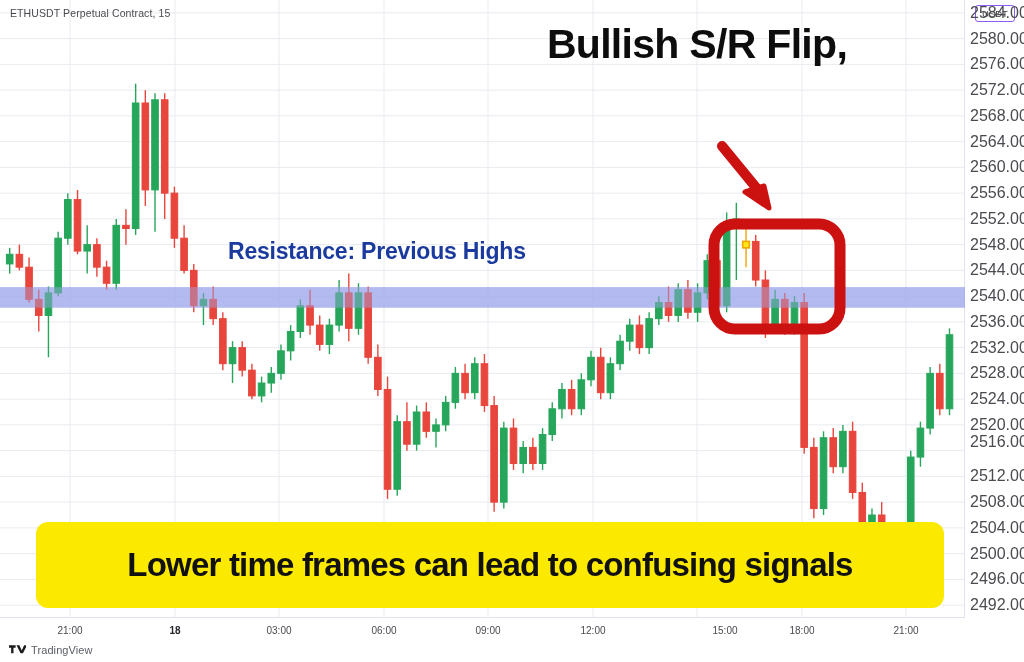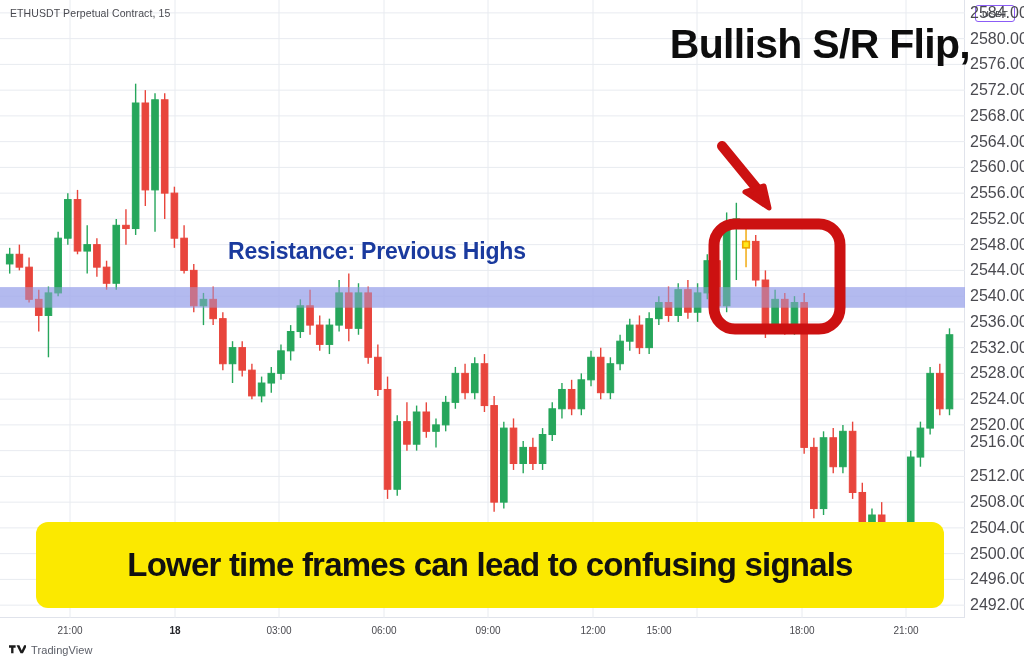--- a/index.html
+++ b/index.html
@@ -94,23 +94,23 @@
   }
   #branding .tv-text {
     font-size: 11px;
     color: #5a5d66;
     letter-spacing: 0.1px;
   }
 
   
   #headline {
     position: absolute;
-    left: 400px; top: 22px;
+    left: 412px; top: 22px;
     width: 570px;
-    text-align: right;
+    text-align: center;
     font-size: 41px;
     font-weight: bold;
     line-height: 1.12;
     color: #0d0d0d;
     letter-spacing: -0.7px;
     z-index: 10;
   }
   #headline .hl-line { display: block; white-space: nowrap; }
 
   #resistance-label {
@@ -621,21 +621,21 @@
       <div class="price-tick" style="top: 605.125px;">2492.00</div>
     </div>
 
   <div id="time-axis">
       <div class="time-tick" style="left: 70px;">21:00</div>
       <div class="time-tick bold" style="left: 175px;">18</div>
       <div class="time-tick" style="left: 279px;">03:00</div>
       <div class="time-tick" style="left: 384px;">06:00</div>
       <div class="time-tick" style="left: 488px;">09:00</div>
       <div class="time-tick" style="left: 593px;">12:00</div>
-      <div class="time-tick" style="left: 659px; text-align: right;">15:00</div>
+      <div class="time-tick" style="left: 725px; text-align: right;">15:00</div>
       <div class="time-tick" style="left: 802px;">18:00</div>
       <div class="time-tick" style="left: 906px;">21:00</div>
     </div>
 
   <div id="branding">
     <svg class="tv-mark" width="17" height="11" viewBox="0 0 36 22">
       <path d="M0 0 h14 v5 h-4.5 v12 h-5 v-12 h-4.5 z" fill="#1c1c1c"></path>
       <path d="M16 0 h6 l5 11 l5 -11 h6 l-8.5 17 h-5 z" fill="#1c1c1c"></path>
     </svg>
     <span class="tv-text">TradingView</span>

